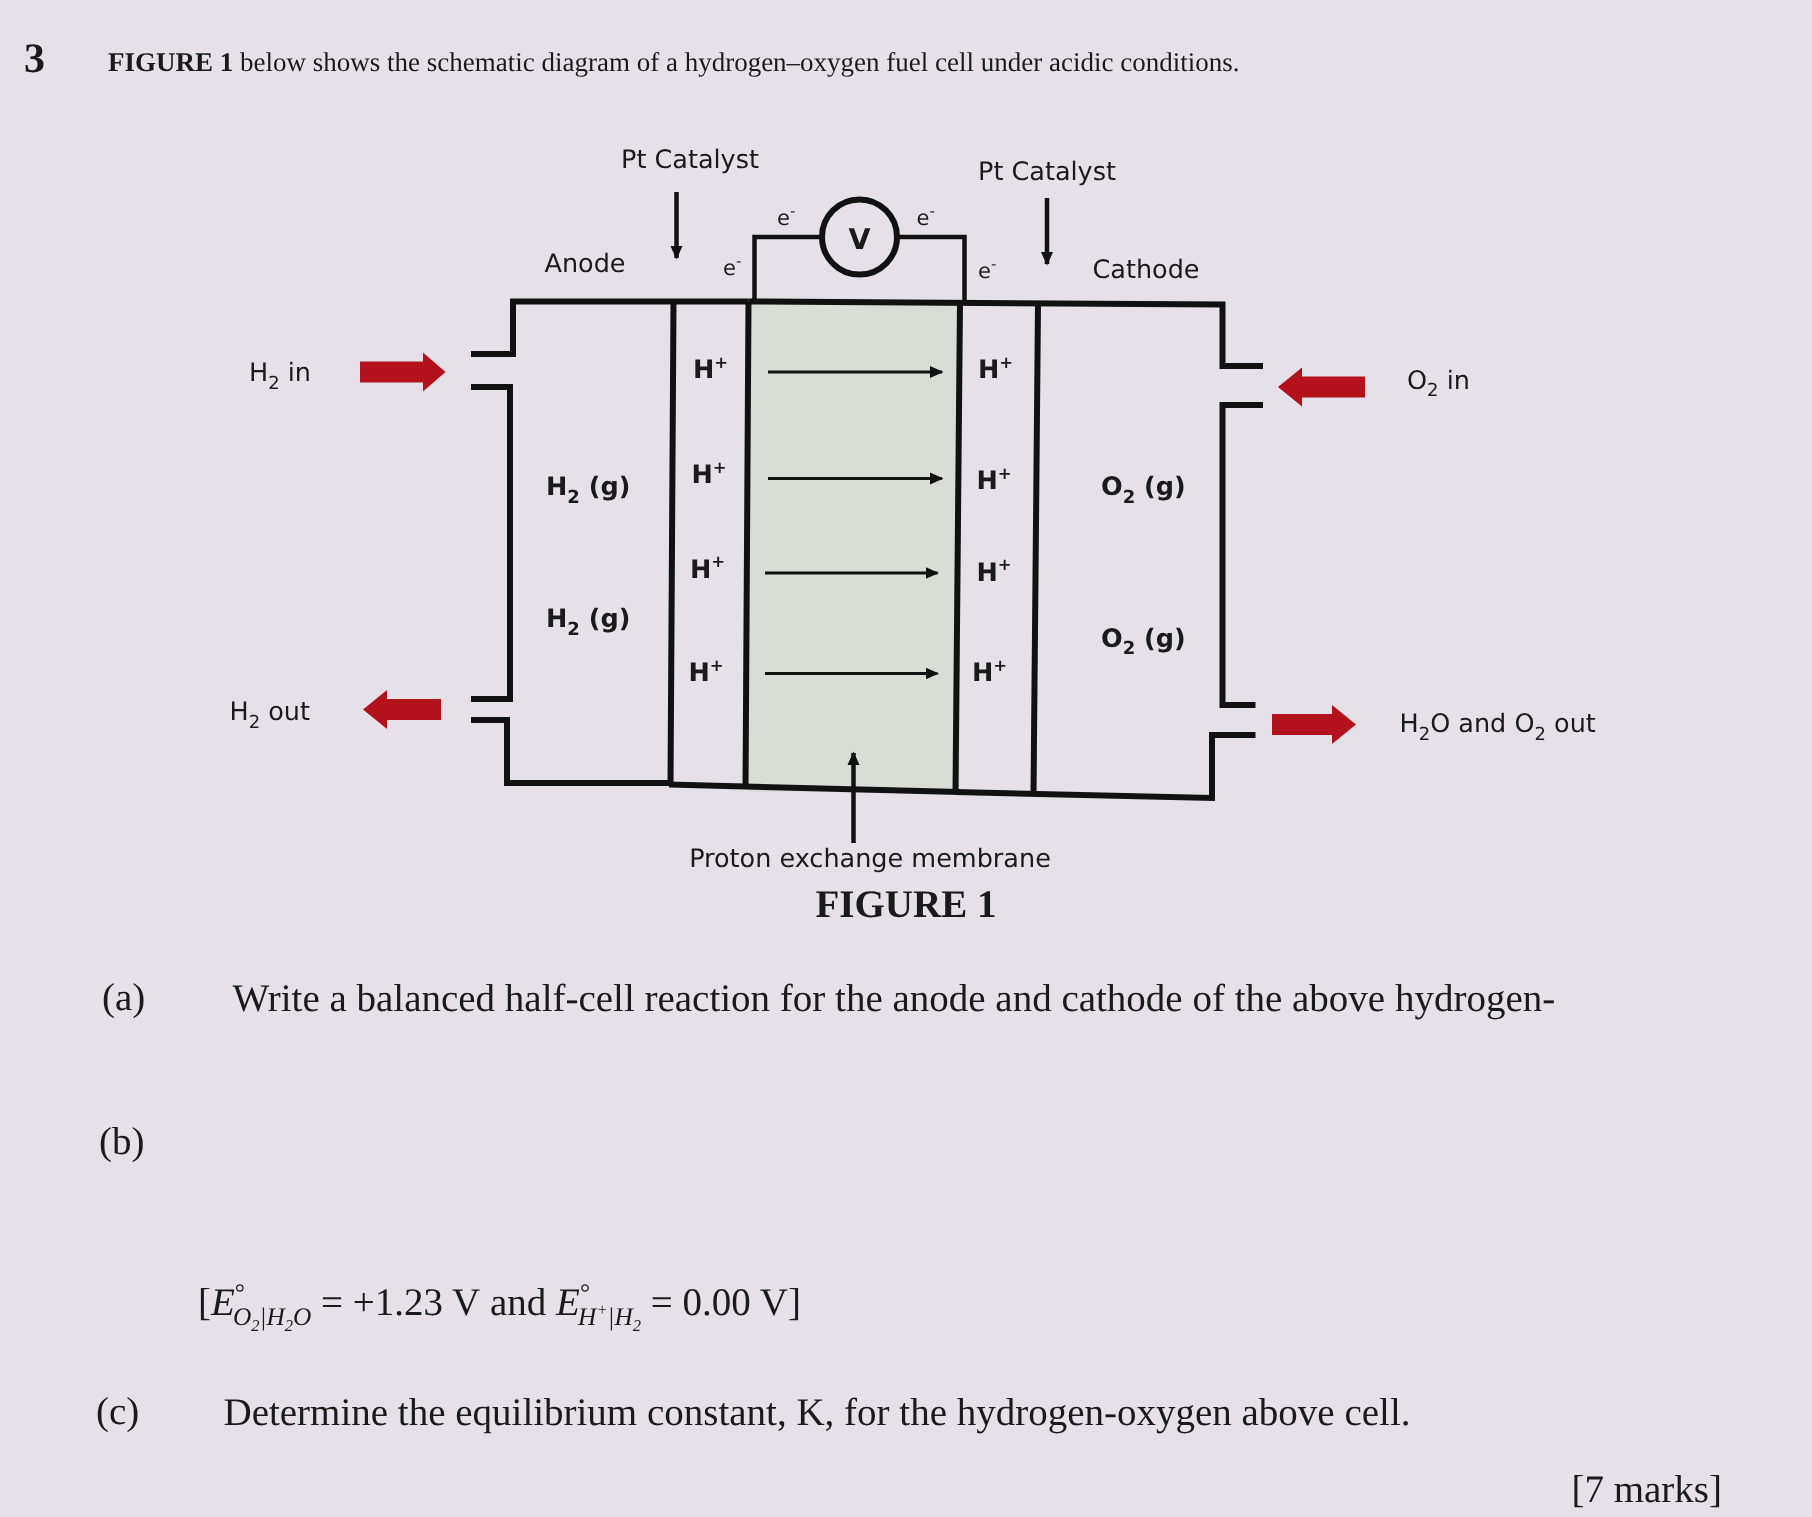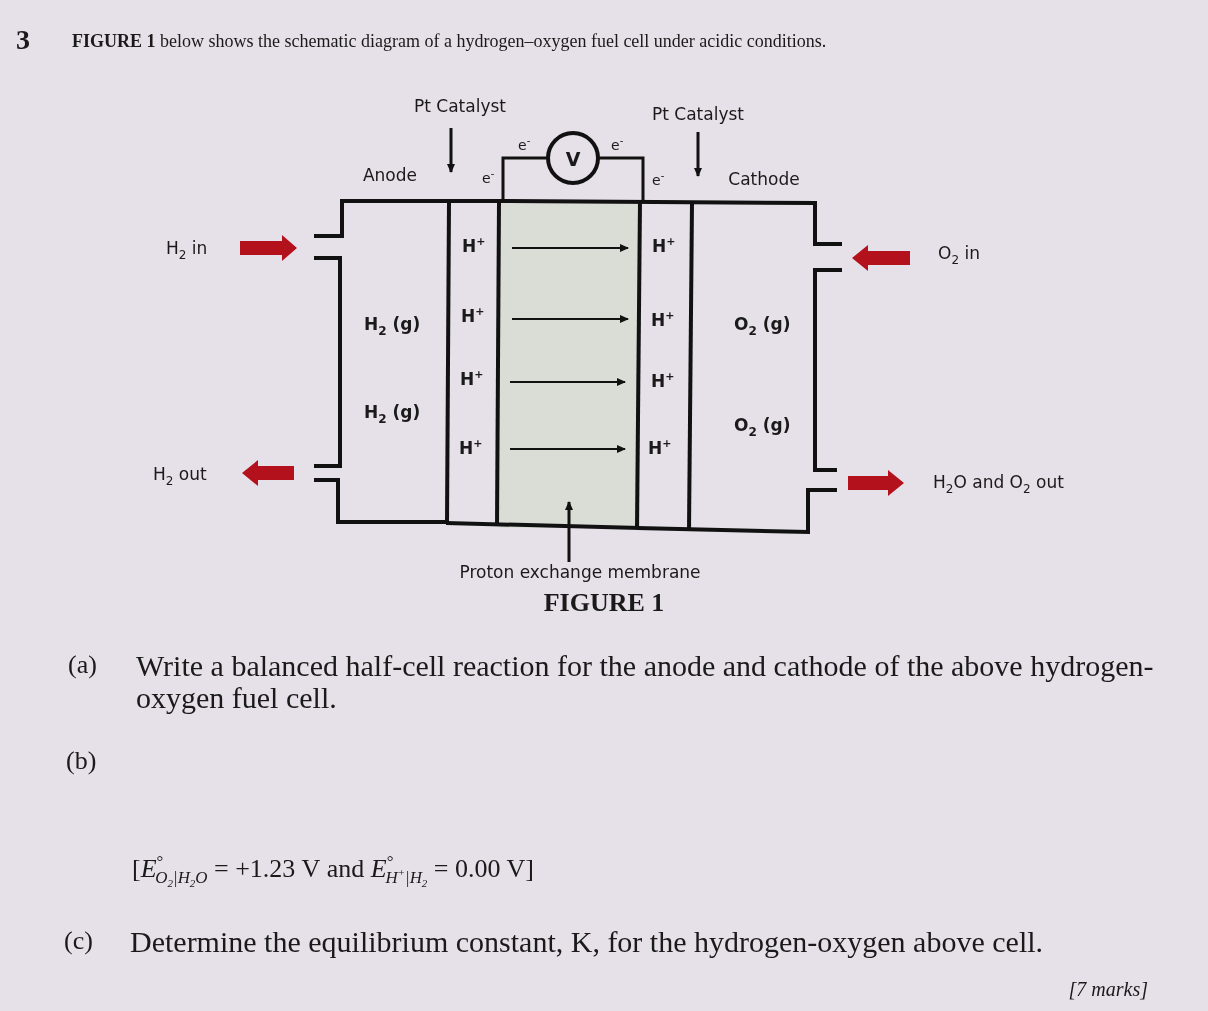--- a/index.html
+++ b/index.html
@@ -11,27 +11,27 @@
       color: #1a1a1a;
     }
     .serif { font-family: "Liberation Serif", "DejaVu Serif", serif; }
     .sans { font-family: "DejaVu Sans", "Liberation Sans", sans-serif; }
     .abs { position: absolute; }
     .qnum { left: 16px; top: 24px; font-size: 28px; font-weight: bold; }
     .intro { left: 72px; top: 24px; font-size: 18px; line-height: 34px; width: 1120px; }
     .intro b { font-weight: bold; }
     .fig-caption { left: 0; width: 1208px; text-align: center; top: 588px; font-size: 26px; font-weight: bold; }
     .part-label { font-size: 26px; }
-    .part-text { font-size: 30px; line-height: 32px; }
+    .part-text { font-size: 26px; line-height: 32px; margin-left: 19px; }
     .diagram { left: 0; top: 0; }
     .dl { font-size: 17px; fill: #1a1a1a; }
     .dlb { font-size: 17px; font-weight: bold; fill: #1a1a1a; }
     .eq { font-size: 26px; font-style: italic; }
     .eq .up { font-style: normal; }
-    .marks { right: 60px; top: 978px; font-size: 20px; font-style: italic; }
+    .marks { right: 60px; top: 978px; font-size: 26px; }
     sub, sup { font-size: 65%; }
   </style>
 </head>
 <body>
 
 <div class="abs qnum serif">3</div>
 <div class="abs intro serif">
   <b>FIGURE 1</b><span> below shows the schematic diagram of a hydrogen–oxygen fuel cell under acidic conditions.</span>
 </div>
 
@@ -118,21 +118,20 @@
 
   <line x1="569" y1="562" x2="569" y2="502" stroke="#111" stroke-width="3" marker-end="url(#blackhead)"></line>
   <text x="580" y="578" text-anchor="middle" class="dl sans">Proton exchange membrane</text>
 </svg>
 
 <div class="abs fig-caption serif">FIGURE 1</div>
 
 <div class="abs part-label serif" style="left:68px; top:650px;">(a)</div>
 <div class="abs part-text serif" style="left:136px; top:650px; width:1040px;">
   <div>Write a balanced half-cell reaction for the anode and cathode of the above hydrogen-</div>
-  <div>oxygen fuel cell.</div>
 </div>
 
 <div class="abs part-label serif" style="left:66px; top:746px;">(b)</div>
 <div class="abs part-text serif" style="left:132px; top:746px; width:1040px;">
 </div>
 <div class="abs eq serif" style="left:132px; top:852px;">
   <span class="up">[</span>E<sup class="up">°</sup><sub style="margin-left:-8px;">O<sub>2</sub>|H<sub>2</sub>O</sub>
   <span class="up">= +1.23 V</span>
   <span class="up">and</span>
   E<sup class="up">°</sup><sub style="margin-left:-8px;font-style:italic;">H<sup>+</sup>|H<sub>2</sub></sub>

